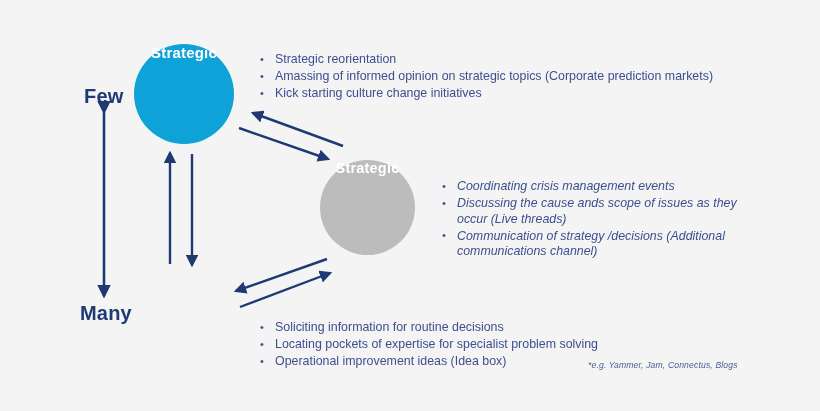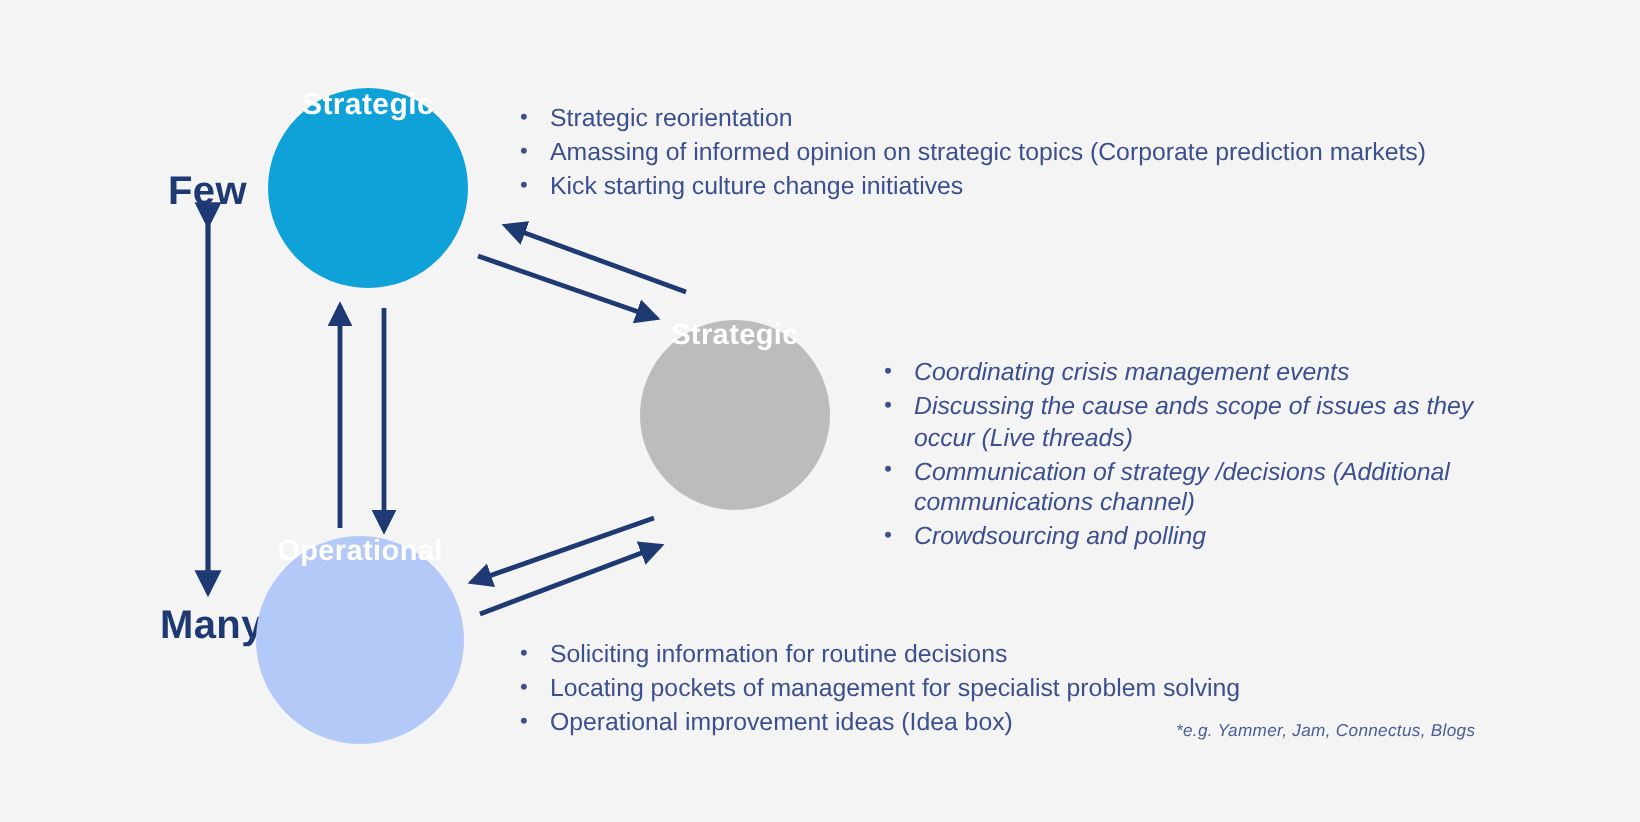--- a/index.html
+++ b/index.html
@@ -159,38 +159,34 @@
   <div class="axis-label" id="axis-label-many">Many</div>
 
   <div class="node" id="node-strategic">
     <span class="node-label">Strategic</span>
   </div>
 
   <div class="node" id="node-tactical">
     <span class="node-label">Strategic</span>
   </div>
 
-  <div class="node" id="node-operational">
-    <span class="node-label">Operational</span>
-  </div>
 
   <ul class="bullet-list" id="list-strategic">
       <li>Strategic reorientation</li>
       <li>Amassing of informed opinion on strategic topics (Corporate prediction markets)</li>
       <li>Kick starting culture change initiatives</li>
     </ul>
 
   <ul class="bullet-list" id="list-tactical">
       <li>Coordinating crisis management events</li>
       <li>Discussing the cause ands scope of issues as they occur (Live threads)</li>
       <li>Communication of strategy /decisions (Additional communications channel)</li>
-      <li>Crowdsourcing and polling</li>
     </ul>
 
   <ul class="bullet-list" id="list-operational">
       <li>Soliciting information for routine decisions</li>
-      <li>Locating pockets of management  for specialist  problem solving</li>
+      <li>Locating pockets of expertise  for specialist  problem solving</li>
       <li>Operational improvement ideas (Idea box)</li>
     </ul>
 
   <div id="footnote">*e.g. Yammer, Jam, Connectus, Blogs</div>
 
 </div>
 
 </body></html>

